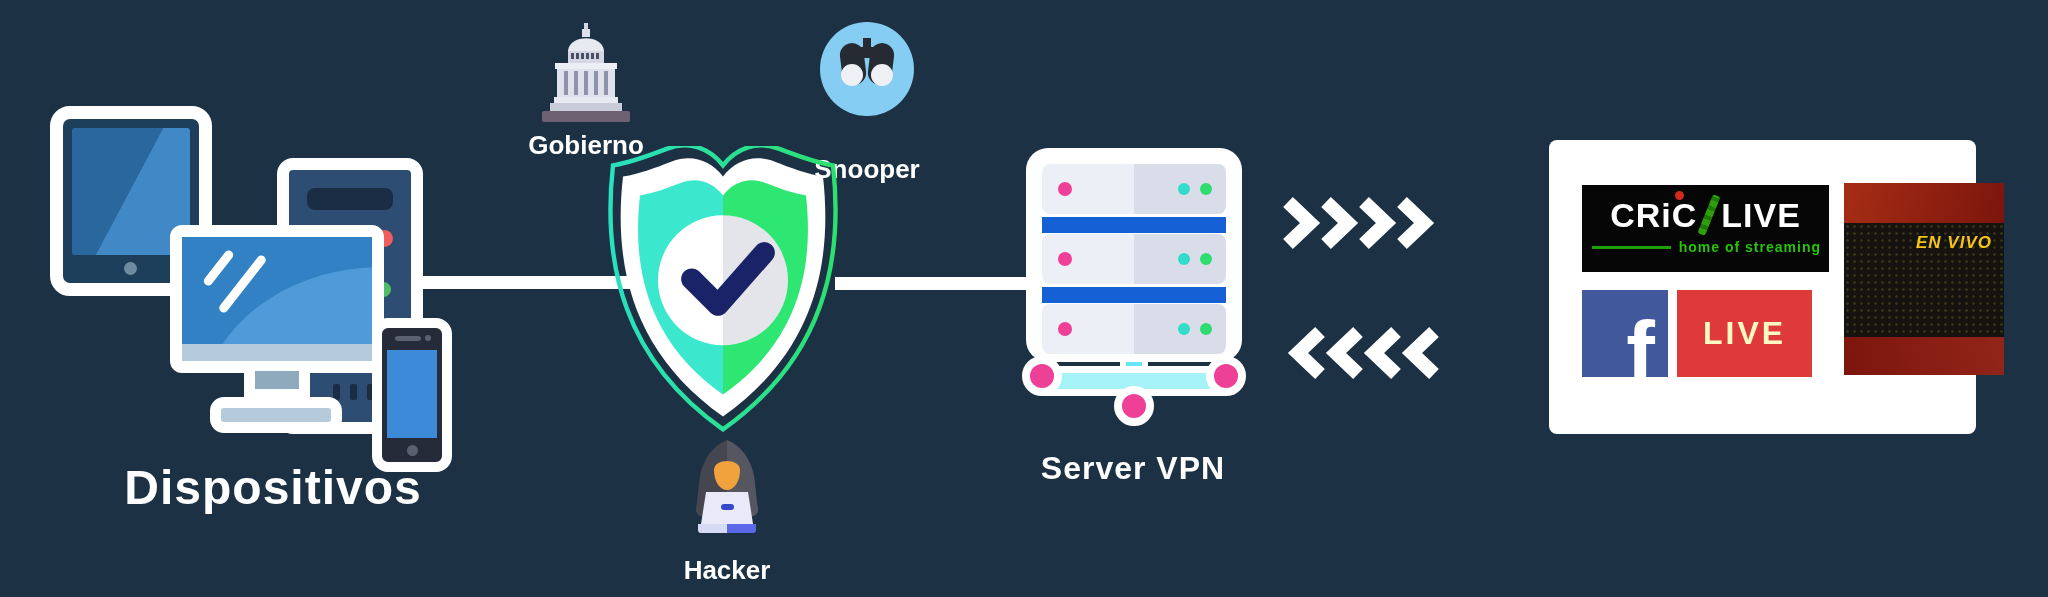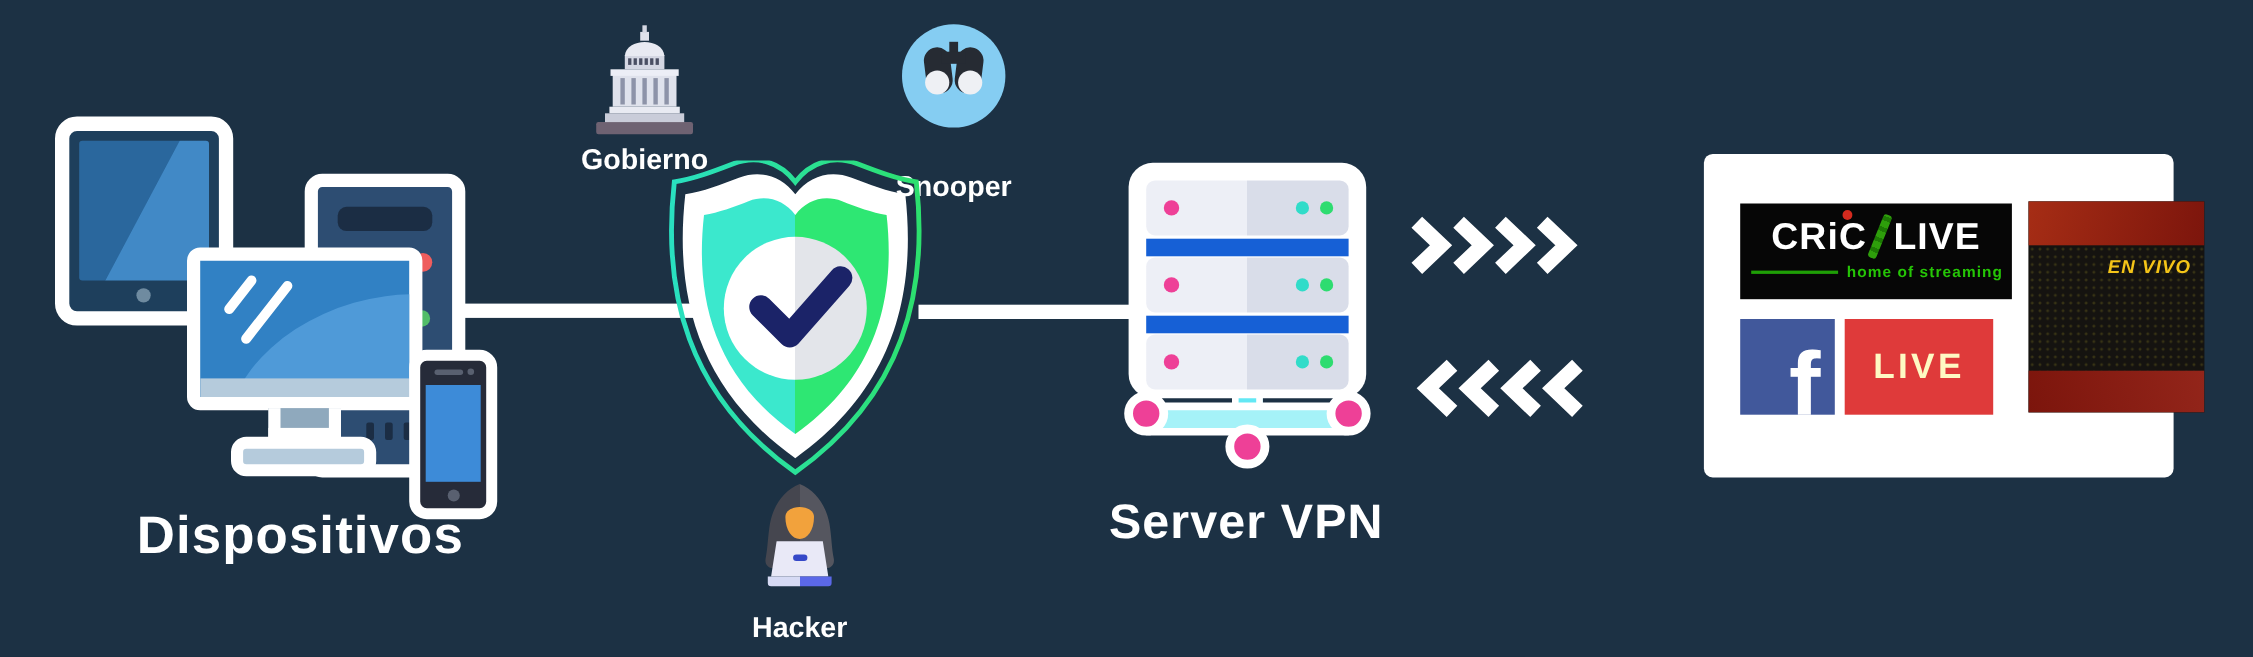--- a/index.html
+++ b/index.html
@@ -45,21 +45,21 @@
   .phone-speaker{position:absolute;left:50%;top:8px;width:26px;height:5px;margin-left:-17px;background:#596070;border-radius:3px;}
   .phone-cam{position:absolute;right:11px;top:7px;width:6px;height:6px;background:#596070;border-radius:50%;}
   .phone-home{position:absolute;left:50%;bottom:6px;width:11px;height:11px;margin-left:-5px;background:#596070;border-radius:50%;}
 
   
   .label{position:absolute;color:#fff;font-weight:700;white-space:nowrap;z-index:6;transform:translateX(-50%);}
   .label-devices{left:273px;top:460px;font-size:48px;letter-spacing:1px;font-weight:800;}
   .label-gov{left:586px;top:130px;font-size:26px;text-align:right;}
   .label-snooper{left:867px;top:130px;font-size:26px;margin-top:24px;}
   .label-hacker{left:727px;top:555px;font-size:26px;}
-  .label-server{left:1133px;top:450px;font-size:44px;letter-spacing:1px;font-weight:800;text-align:center;}
+  .label-server{left:1133px;top:450px;font-size:32px;letter-spacing:1px;font-weight:800;text-align:center;}
 
   
   .gov{position:absolute;left:540px;top:22px;width:92px;height:102px;z-index:2;}
   .snooper{position:absolute;left:820px;top:22px;width:94px;height:94px;border-radius:50%;
     background:var(--snooper_blue,#85cdf2);z-index:2;}
   .snooper svg{position:absolute;inset:0;}
   .shield{position:absolute;left:598px;top:146px;width:250px;height:296px;z-index:6;}
   .hacker{position:absolute;left:676px;top:436px;width:102px;height:102px;z-index:2;}
 
   

